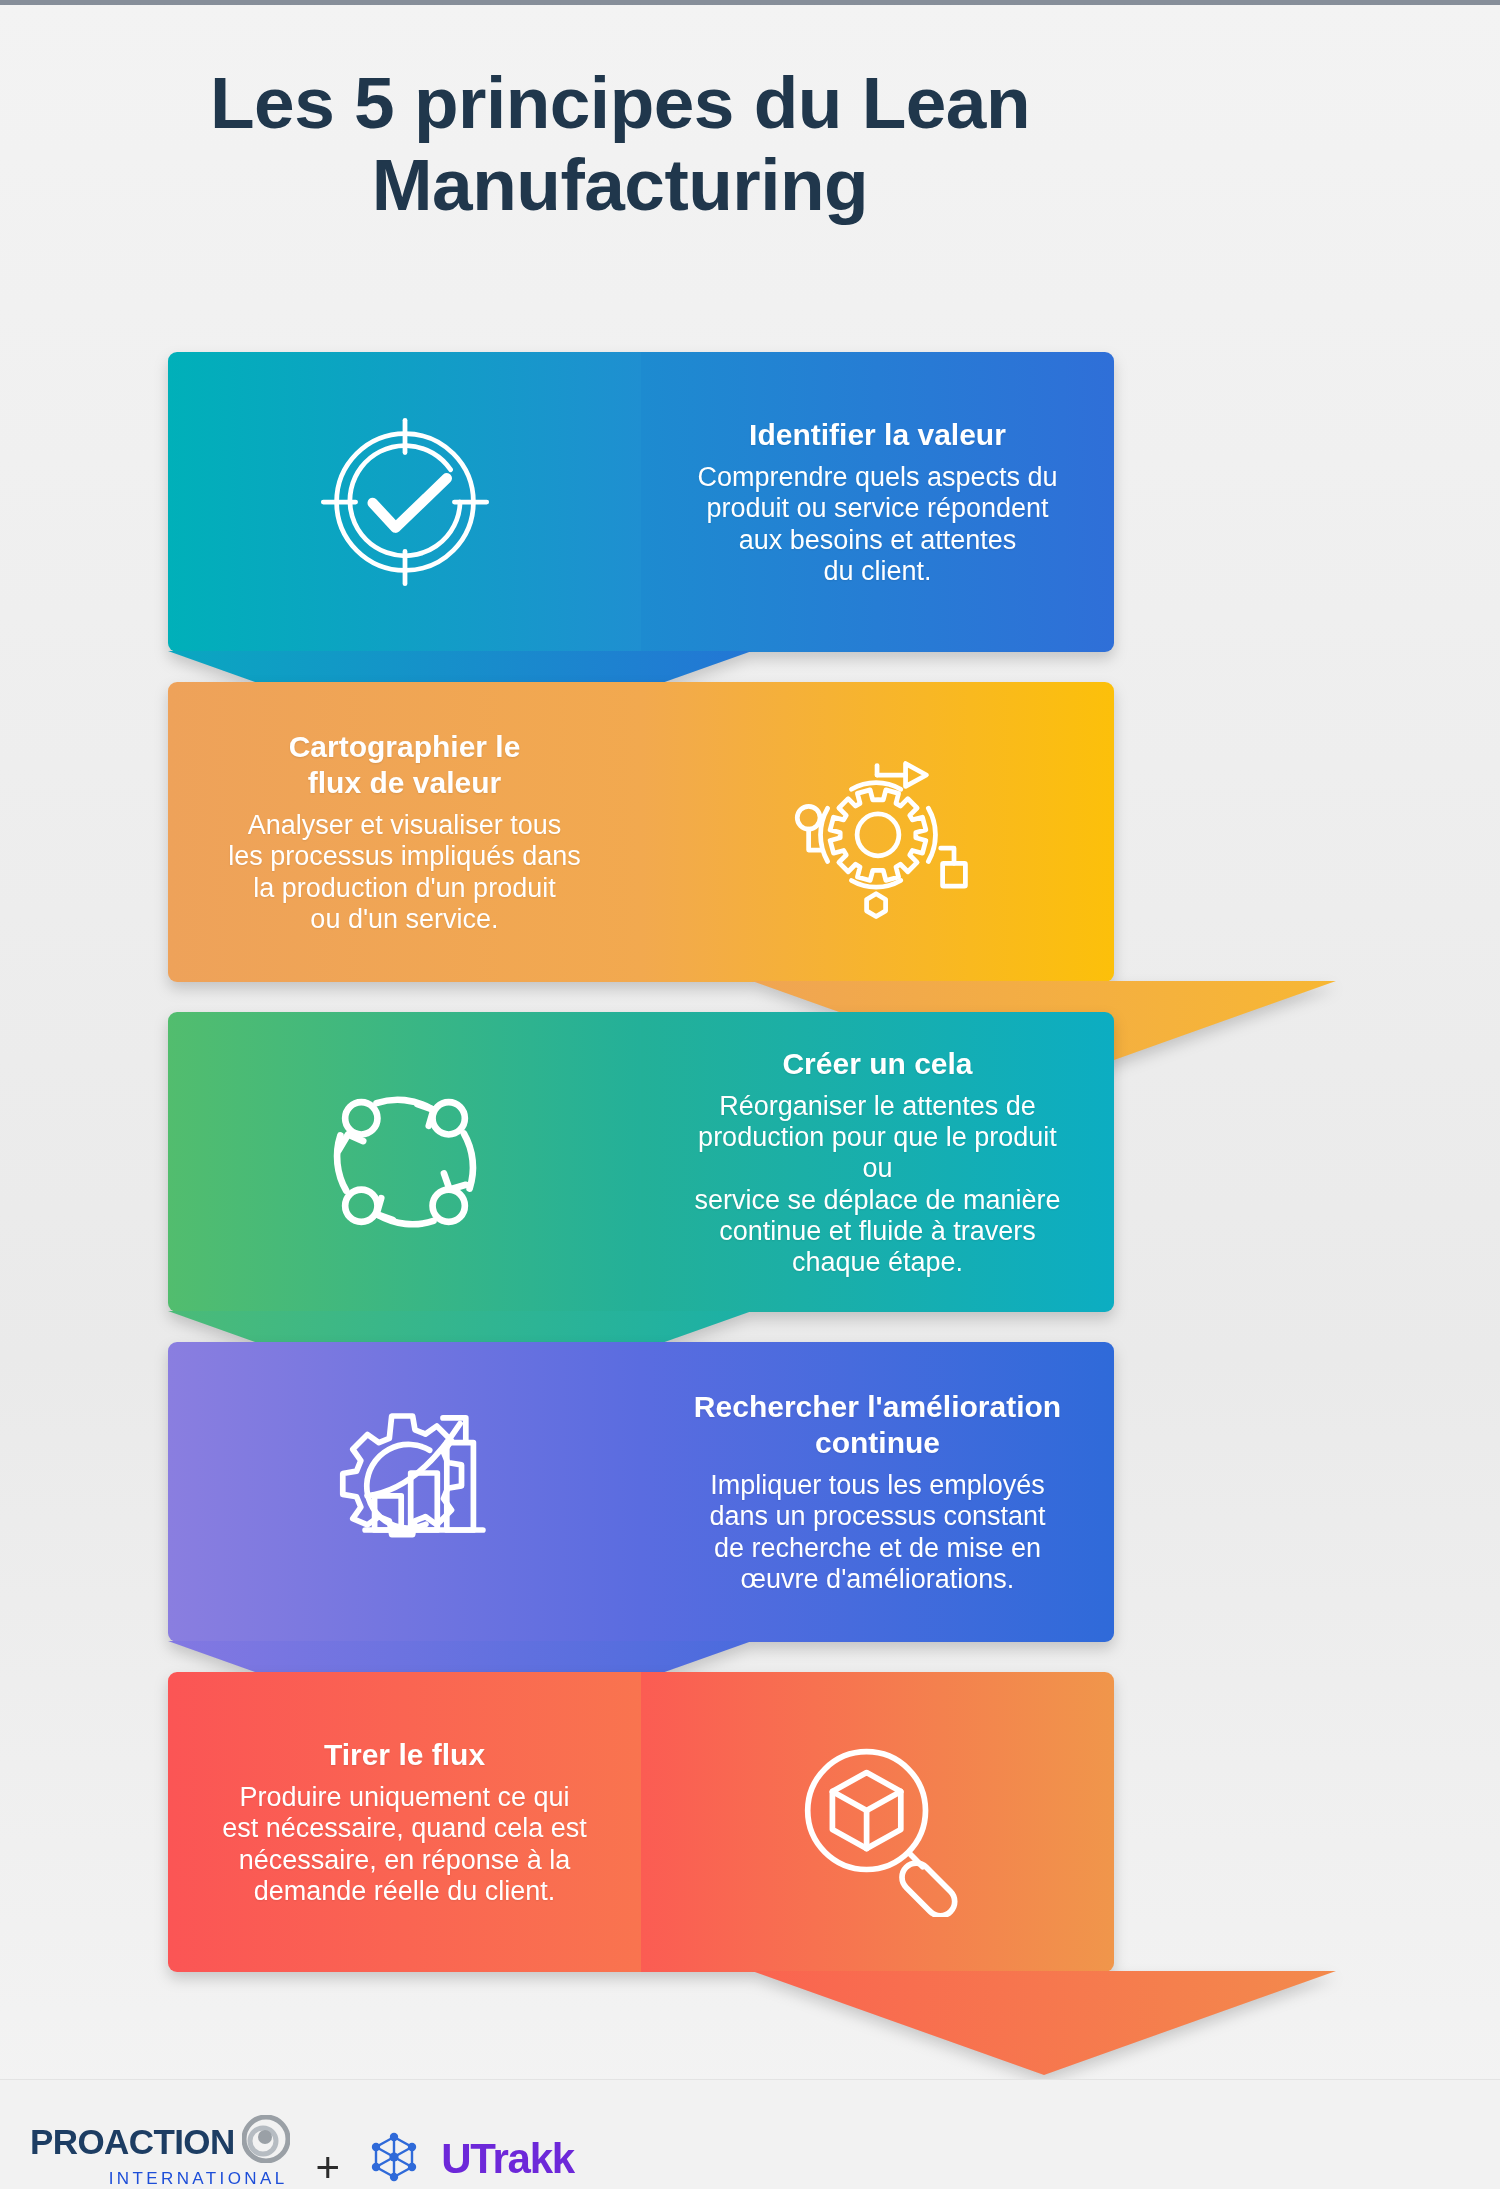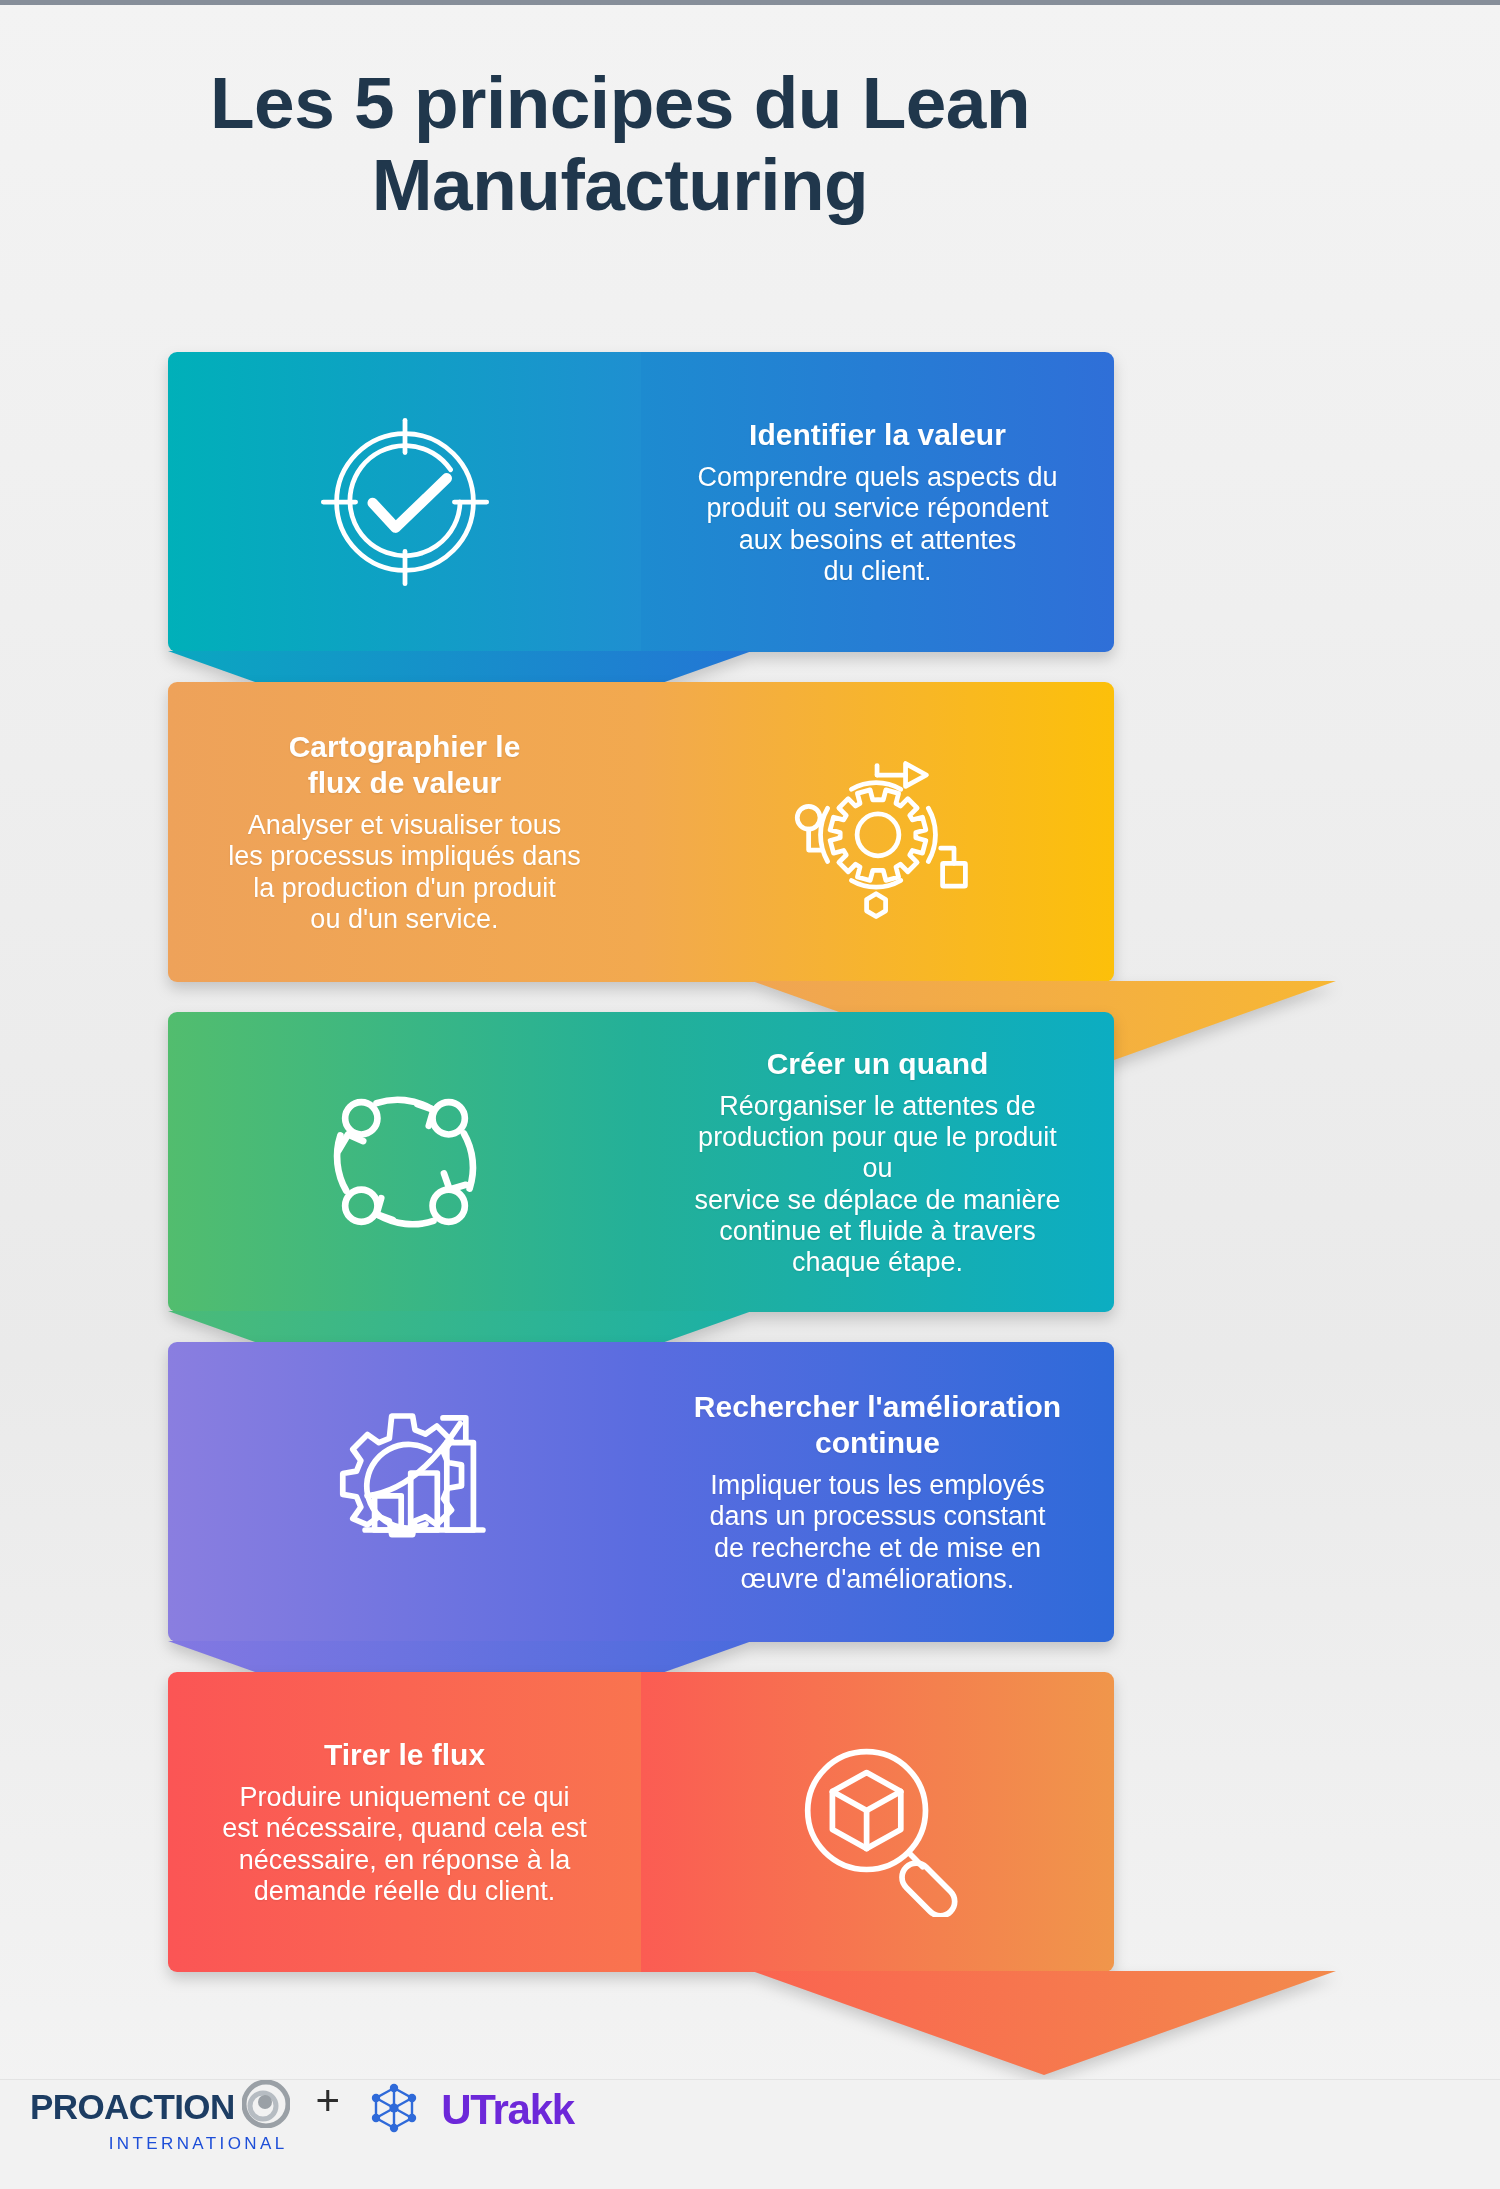--- a/index.html
+++ b/index.html
@@ -93,21 +93,21 @@
   .icon-box{
     width:190px; height:190px;
     display:flex; align-items:center; justify-content:center;
   }
   .icon-box svg{ width:100%; height:100%; display:block; }
 
   
   .footer{
     position:absolute; left:0; bottom:0; width:1500px; height:110px;
     background:#f2f2f2;
-    display:flex; align-items:flex-start;
+    display:flex; align-items:flex-end;
     padding-left:30px;
     border-top:1px solid #e3e3e3;
   }
   .logo-proaction{ display:flex; flex-direction:column; justify-content:center; }
   .pa-row{ display:flex; align-items:center; }
   .pa-word{
     font-size:35px; font-weight:bold; color:#1d3d63;
     letter-spacing:-0.6px; line-height:1;
   }
   .pa-sub{
@@ -221,21 +221,21 @@
               <path d="M161 113l6 17 17-5" transform="translate(-20,-1)"></path>
               <path d="M130 162a72 72 0 0 1-58-6"></path>
               <path d="M87 161l-17-6 5-17"></path>
               <path d="M38 130a72 72 0 0 1-6-58"></path>
               <path d="M22 88l10-17 16 7" transform="translate(8,0)"></path>
             </svg>
           </div>
         </div>
         <div class="half" style="background:linear-gradient(90deg,#23b098 0%,#0cadc2 100%);">
           <div class="txt">
-            <div class="step-title">Créer un quand</div>
+            <div class="step-title">Créer un cela</div>
             <div class="step-desc">
               <span>Réorganiser le attentes de</span>
               <span>production pour que le produit ou</span>
               <span>service se déplace de manière</span>
               <span>continue et fluide à travers</span>
               <span>chaque étape.</span>
             </div>
           </div>
         </div>
       </div>

